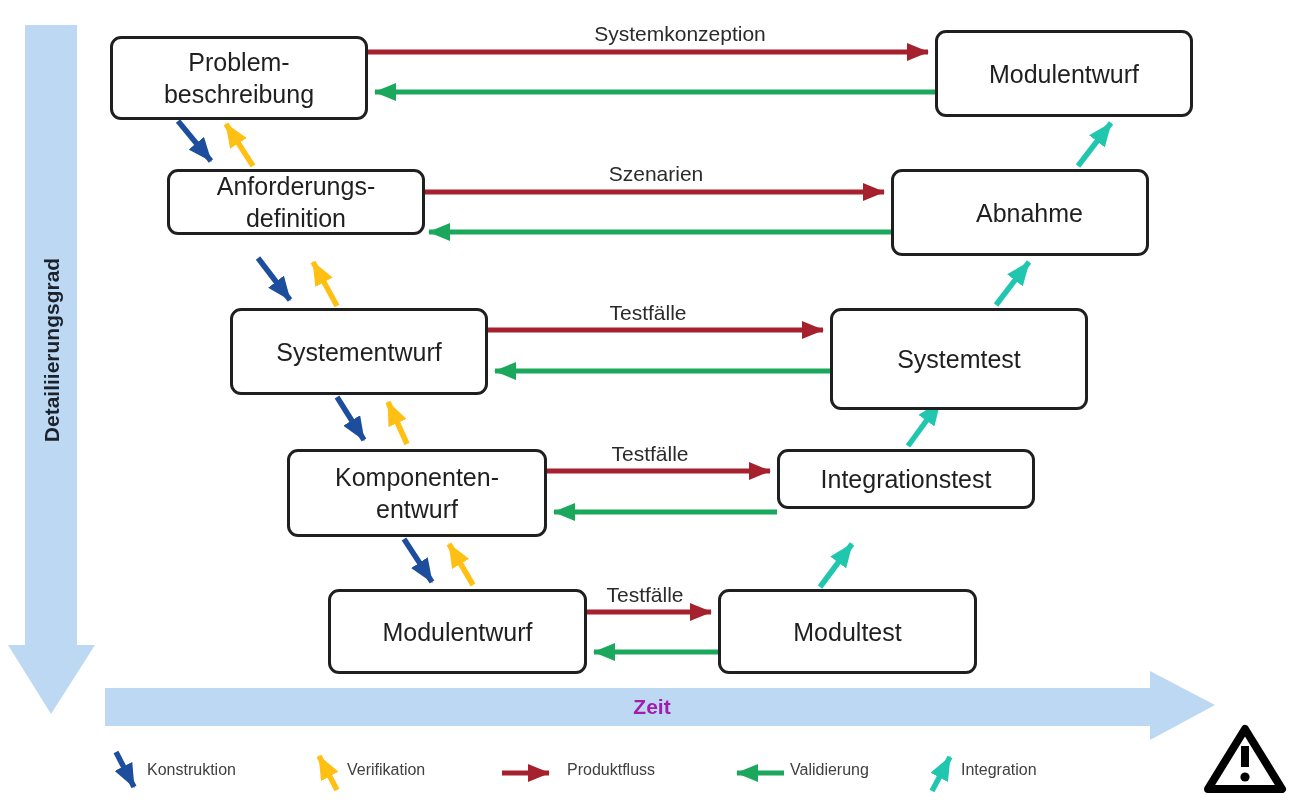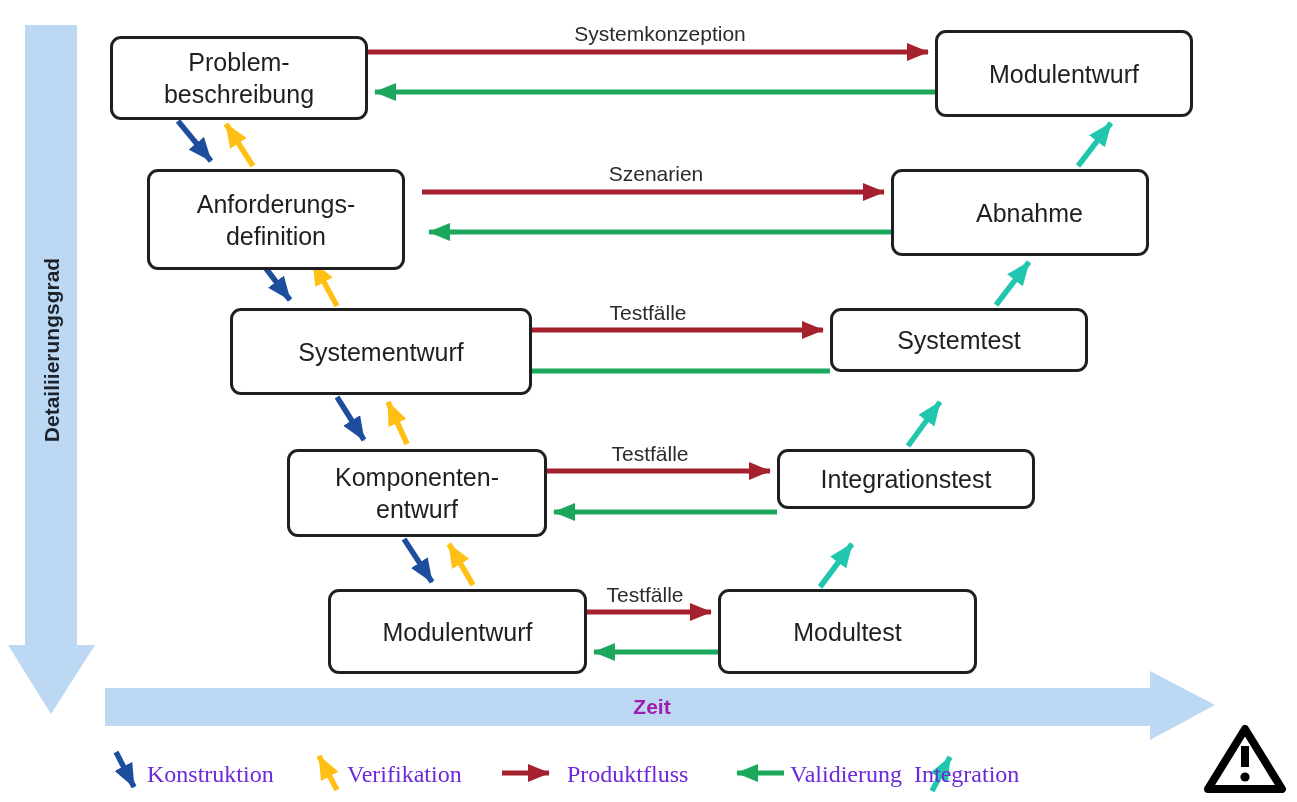--- a/index.html
+++ b/index.html
@@ -19,21 +19,21 @@
   }
   .axis-label-v{
     position:absolute;left:52px;top:350px;transform:translate(-50%,-50%) rotate(-90deg);
     font-weight:bold;font-size:21px;white-space:nowrap;color:#1c222b;
   }
   .axis-label-h{
     position:absolute;left:652px;top:707px;transform:translate(-50%,-50%);
     font-weight:bold;font-size:21px;color:#a21caf;
   }
   .legend-label{
-    position:absolute;top:761px;font-size:24px;white-space:nowrap;color:#6d28d9;font-family:Liberation Serif, serif;
+    position:absolute;top:761px;font-size:16px;white-space:nowrap;color:#404040;
   }
 </style>
 </head>
 <body>
 
 <div class="canvas">
 
   <svg class="gfx" viewBox="0 0 1297 802">
     <defs>
       <marker id="m-produktfluss" markerWidth="4.4" markerHeight="3.6" refX="4.2" refY="1.8" orient="auto" markerUnits="strokeWidth">
@@ -94,38 +94,38 @@
       <line x1="1245" y1="746" x2="1245" y2="767" stroke="#000000" stroke-width="8"></line>
       <circle cx="1245" cy="777" r="4.6" fill="#000000"></circle>
     </g>
   </svg>
 
   <div class="axis-label-v">Detailiierungsgrad</div>
   <div class="axis-label-h">Zeit</div>
 
   <div class="phase-box" style="left:110px;top:36px;width:258px;height:84px;">Problem-
 beschreibung</div>
-  <div class="phase-box" style="left:147px;top:169px;width:258px;height:101px;">Anforderungs-
+  <div class="phase-box" style="left:167px;top:169px;width:258px;height:66px;">Anforderungs-
 definition</div>
-  <div class="phase-box" style="left:230px;top:308px;width:302px;height:87px;">Systementwurf</div>
+  <div class="phase-box" style="left:230px;top:308px;width:258px;height:87px;">Systementwurf</div>
   <div class="phase-box" style="left:287px;top:449px;width:260px;height:88px;">Komponenten-
 entwurf</div>
   <div class="phase-box" style="left:328px;top:589px;width:259px;height:85px;">Modulentwurf</div>
 
   <div class="phase-box" style="left:935px;top:30px;width:258px;height:87px;">Modulentwurf</div>
   <div class="phase-box" style="left:891px;top:169px;width:258px;height:87px;padding-left:19px;">Abnahme</div>
-  <div class="phase-box" style="left:830px;top:308px;width:258px;height:64px;">Systemtest</div>
+  <div class="phase-box" style="left:830px;top:308px;width:258px;height:102px;">Systemtest</div>
   <div class="phase-box" style="left:777px;top:449px;width:258px;height:60px;">Integrationstest</div>
   <div class="phase-box" style="left:718px;top:589px;width:259px;height:85px;">Modultest</div>
 
-  <div class="flow-label" style="left:660px;top:22px;">Systemkonzeption</div>
+  <div class="flow-label" style="left:680px;top:22px;">Systemkonzeption</div>
   <div class="flow-label" style="left:656px;top:162px;">Szenarien</div>
   <div class="flow-label" style="left:648px;top:301px;">Testfälle</div>
   <div class="flow-label" style="left:650px;top:442px;">Testfälle</div>
   <div class="flow-label" style="left:645px;top:583px;">Testfälle</div>
 
   <span class="legend-label" style="left:147px;">Konstruktion</span>
   <span class="legend-label" style="left:347px;">Verifikation</span>
   <span class="legend-label" style="left:567px;">Produktfluss</span>
   <span class="legend-label" style="left:790px;">Validierung</span>
-  <span class="legend-label" style="left:914px;">Integration</span>
+  <span class="legend-label" style="left:961px;">Integration</span>
 
 </div>
 
 </body></html>

